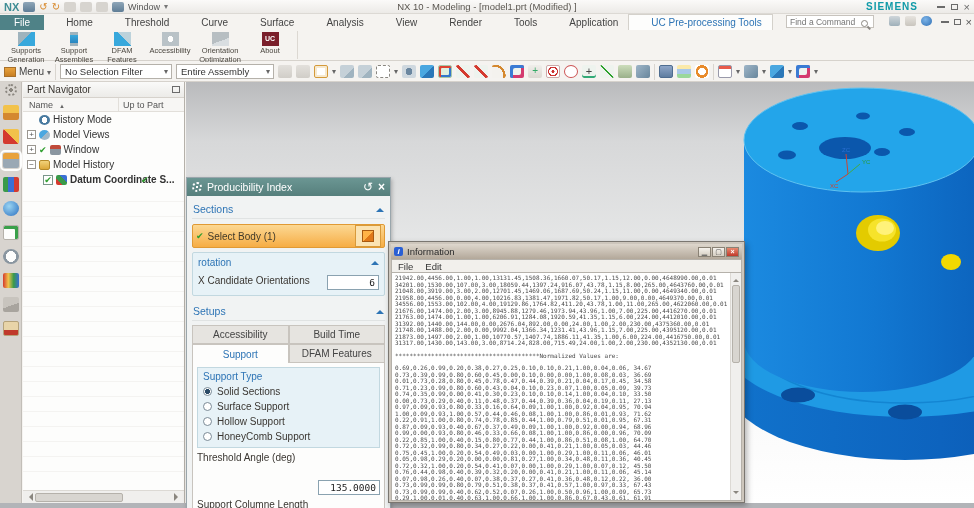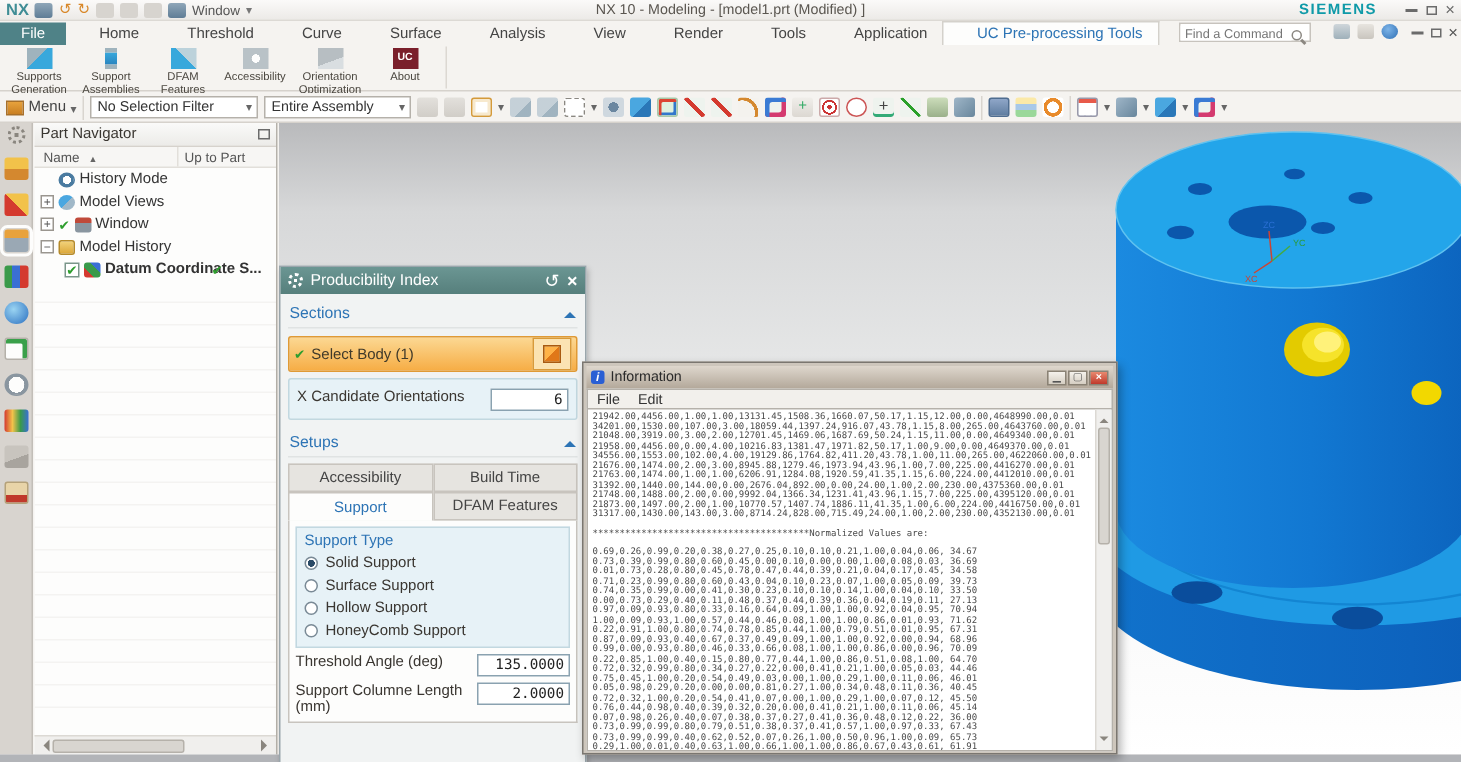--- a/index.html
+++ b/index.html
@@ -141,21 +141,21 @@
   .chev { margin-left:auto; width:0; height:0; border:4px solid transparent; }
   .chev.up { border-bottom-color:#2d74b5; margin-bottom:3px; }
   .selbody { margin:5px 0 4px; height:24px; display:flex; align-items:center; background:linear-gradient(#fcd893,#f6ad45); border:1px solid #e09a35; border-radius:2px; padding:0 3px; gap:4px; color:#403a2a; }
   .selbody .cubebox { margin-left:auto; width:26px; height:22px; background:#fbe3b2; border:1px solid #d89a3a; display:flex; align-items:center; justify-content:center; }
   .cube { width:12px; height:12px; background:linear-gradient(135deg,#ffb347 50%,#e07818 50%); border:1px solid #a85a10; transform:rotate(0deg); }
   .group { background:#e7f2f7; border:1px solid #c2d8e0; border-radius:2px; padding:2px 5px 5px; margin-bottom:5px; }
   .group-hdr { display:flex; align-items:center; color:#2d74b5; padding:2px 0 3px; }
   .frow { display:flex; align-items:flex-start; margin-top:4px; }
   .frow label { flex:1; color:#3a3631; }
   .frow input { width:52px; height:15px; border:1px solid #8aa2b0; text-align:right; font-family:"DejaVu Sans Mono",monospace; font-size:9.5px; padding-right:3px; color:#222; background:#fff; }
-  .frow input.wide { width:62px; }
+  .frow input.wide { width:62px;margin-top:28px; }
   .frow input:disabled { background:#eceeee; color:#9a968f; border-color:#c2c8cc; }
   .tabs2 { display:flex; }
   .ttab { flex:1; height:19px; display:flex; align-items:center; justify-content:center; background:#e6e4e0; border:1px solid #c8c4be; color:#444; }
   .ttab.active { background:#fdfdfc; border-bottom:none; color:#2d74b5; }
   .tabpanel { border:1px solid #c8c4be; border-top:none; background:#fdfdfc; padding:4px; }
   .sgroup { background:#e7f2f7; border:1px solid #c2d8e0; padding:3px 5px 5px; }
   .sgroup .gtitle { color:#2d74b5; margin-bottom:2px; }
   .radio-row { display:flex; align-items:center; gap:5px; margin-top:4px; color:#3a3631; }
   .radio { width:9px; height:9px; border:1px solid #7a8a96; border-radius:50%; background:#fff; flex:0 0 auto; }
   .radio.sel { background:radial-gradient(circle,#2a4a66 45%,#fff 50%); }
@@ -471,20 +471,24 @@
           <span class="chev up"></span>
       </div>
       <div class="selbody">
         <span class="greenchk">✔</span>
         <span>Select Body (1)</span>
         <span class="cubebox">
             <span class="cube"></span>
           </span>
       </div>
       <div class="group">
+        <div class="group-hdr">
+          <span>rotation</span>
+            <span class="chev up"></span>
+        </div>
         <div class="frow">
           <label>X Candidate Orientations</label>
           <input value="6" style="">
         </div>
       </div>
       <div class="sec-hdr">
         <span>Setups</span>
           <span class="chev up"></span>
       </div>
       <div style="margin-top:4px;">
@@ -494,21 +498,21 @@
         </div>
         <div class="tabs2">
           <span class="ttab active">Support</span>
           <span class="ttab">DFAM Features</span>
         </div>
         <div class="tabpanel">
           <div class="sgroup">
             <div class="gtitle">Support Type</div>
             <div class="radio-row">
               <span class="radio sel"></span>
-                <span>Solid Support</span>
+                <span>Solid Sections</span>
             </div>
             <div class="radio-row">
               <span class="radio"></span>
                 <span>Surface Support</span>
             </div>
             <div class="radio-row">
               <span class="radio"></span>
                 <span>Hollow Support</span>
             </div>
             <div class="radio-row">

